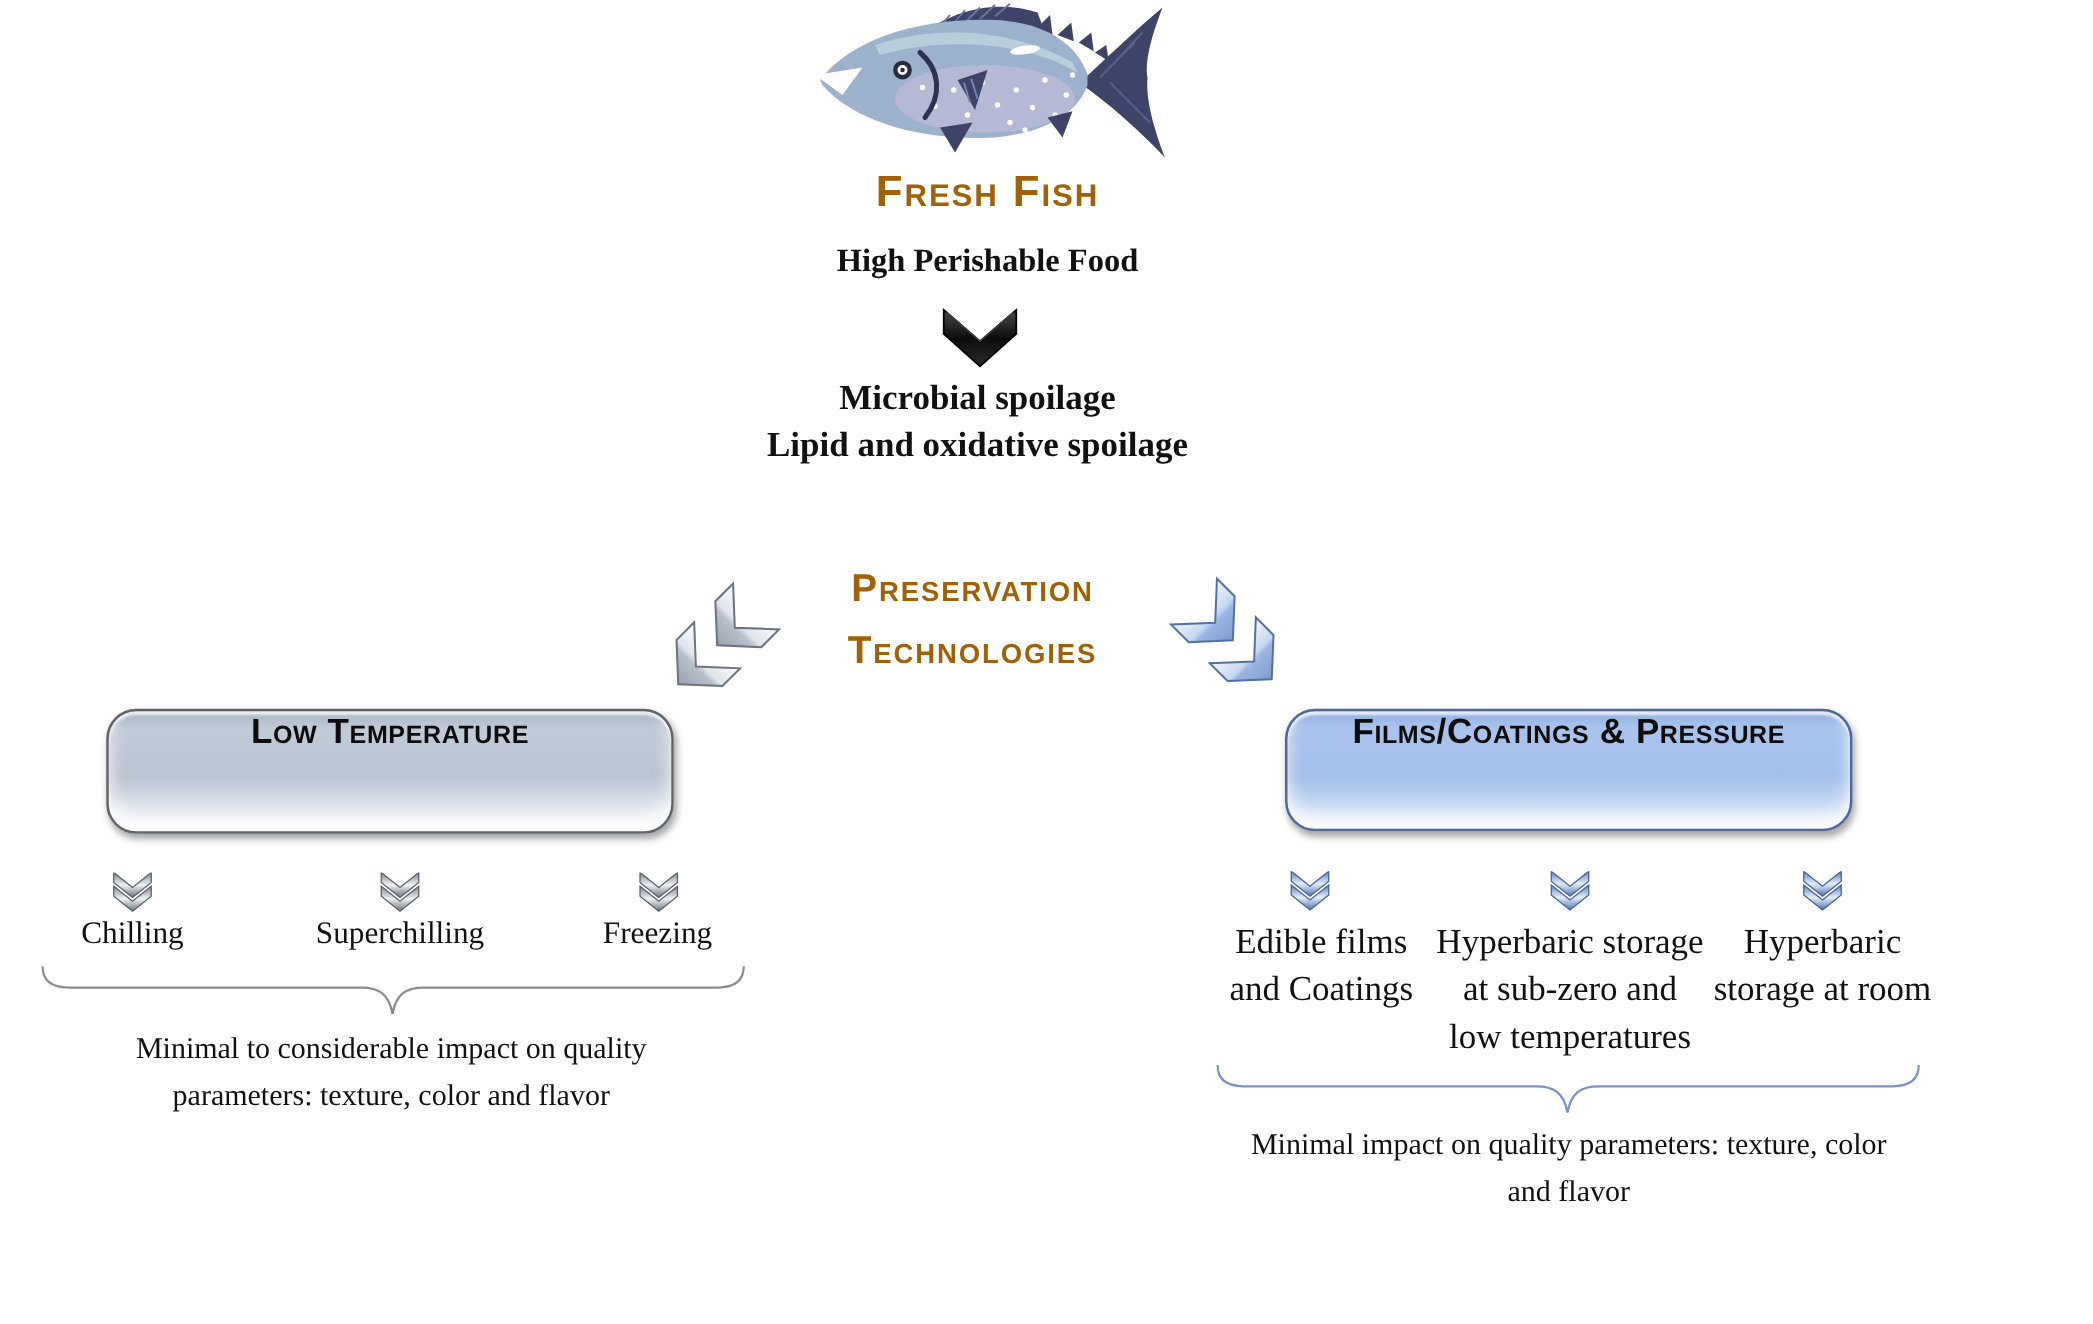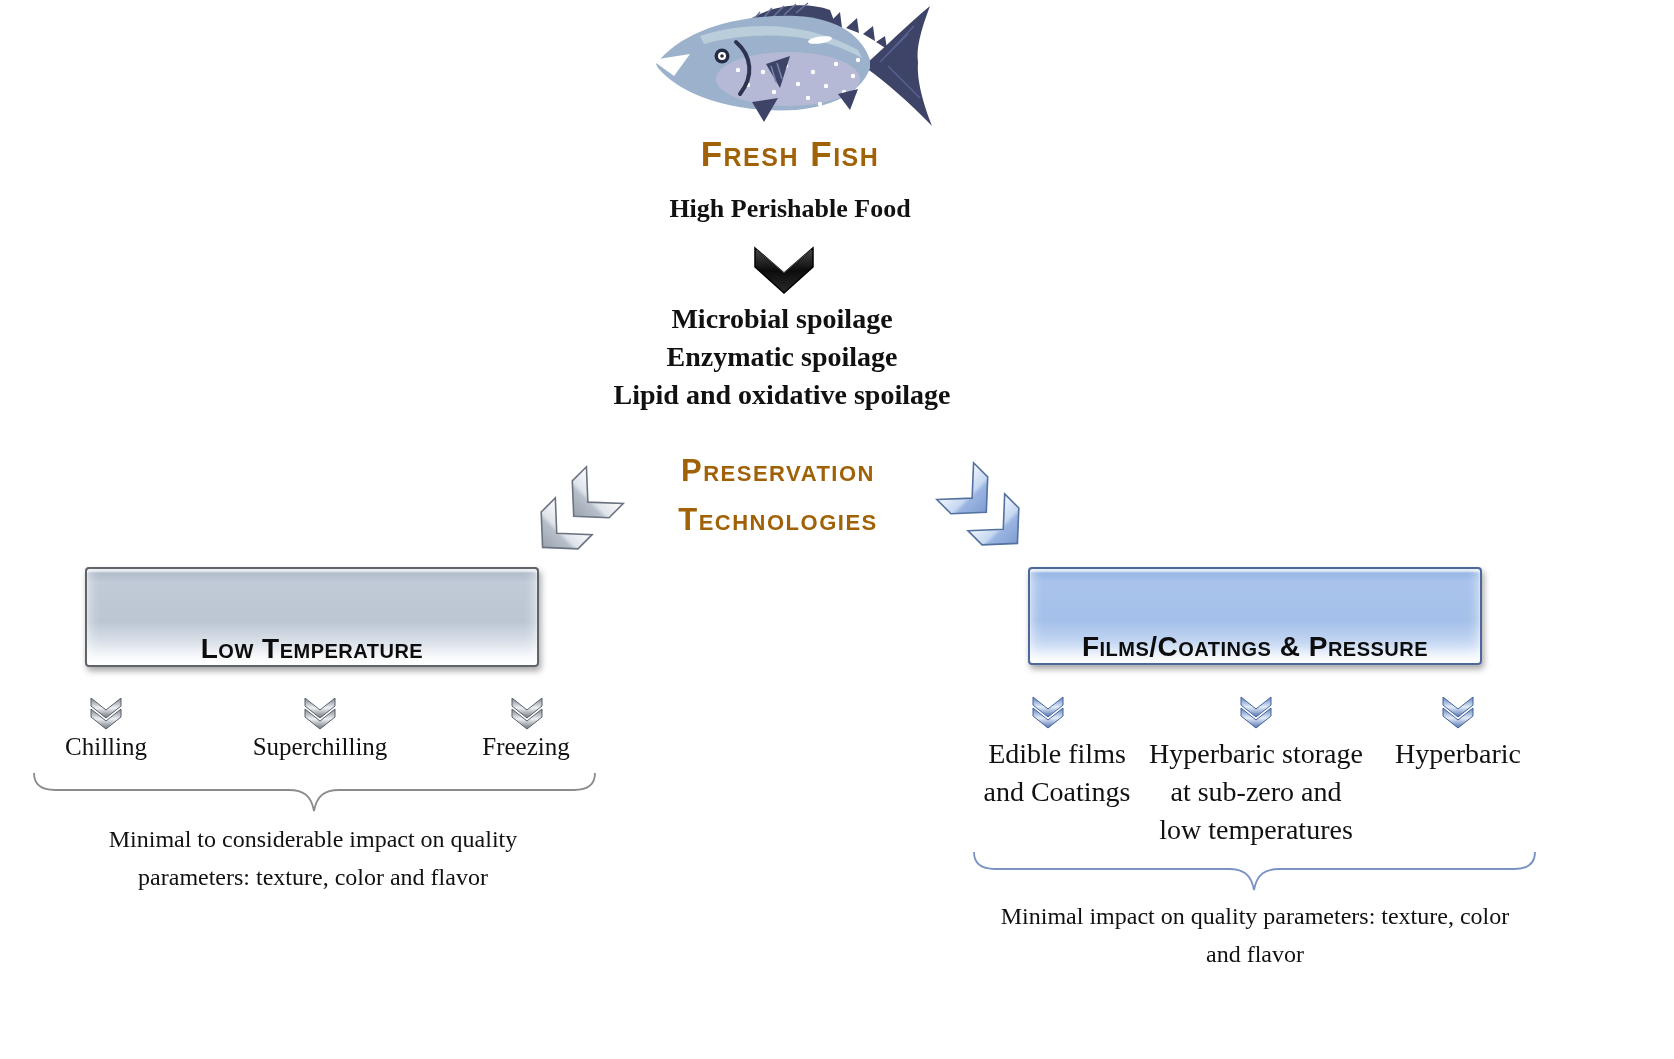--- a/index.html
+++ b/index.html
@@ -14,21 +14,21 @@
     font-variant:small-caps;font-weight:700;color:#a16207;
   }
   .title-main{left:590px;top:134px;width:400px;font-size:35px;letter-spacing:1.5px;}
   .subtitle{left:590px;top:194px;width:400px;font-size:26px;font-weight:700;}
   .black-arrow{left:752px;top:246px;}
   .spoilage{left:532px;top:300px;width:500px;font-size:28px;font-weight:700;line-height:38px;}
   .preservation{left:578px;top:446px;width:400px;font-size:31px;line-height:49px;letter-spacing:1.5px;}
   .big-arrow-left{left:520px;top:464px;}
   .big-arrow-right{left:934px;top:460px;}
   .box{
-    position:absolute;border-radius:4px;display:flex;align-items:flex-end;justify-content:center;
+    position:absolute;border-radius:24px;display:flex;align-items:flex-start;justify-content:center;
     box-shadow:inset 0 3px 2px rgba(255,255,255,.75), inset 0 -10px 14px rgba(255,255,255,.85), 2px 4px 6px rgba(60,60,60,.45);
   }
   .box-left{
     left:85px;top:567px;width:450px;height:96px;
     background:linear-gradient(180deg,#a9b4c4 0%,#c1cad7 14%,#bcc6d3 55%,#e2e8ef 82%,#fbfcfe 100%);
     border:2px solid #5f646b;
   }
   .box-right{
     left:1028px;top:567px;width:450px;height:94px;
     background:linear-gradient(180deg,#8fb0e2 0%,#a9c3ec 14%,#a4bfe9 55%,#cadbf4 82%,#ecf2fc 100%);
@@ -111,21 +111,20 @@
             <stop offset="1" stop-color="#2a2a2a"></stop>
         </linearGradient>
       </defs>
       <polygon points="3,2 32,27 61,2 61,21 32,47 3,21" fill="url(#gBlack)" stroke="#000" stroke-width="1.5"></polygon>
       <polyline points="5,4 32,27 59,4" fill="none" stroke="#777" stroke-width="1" opacity=".6"></polyline>
     </svg>
   </div>
 
   <div class="abs center spoilage">
     <div>Microbial spoilage</div>
-    <div>Enzymatic spoilage</div>
     <div>Lipid and oxidative spoilage</div>
   </div>
 
   <div class="abs center heading preservation">
     <div>Preservation</div>
     <div>Technologies</div>
   </div>
 
   <div class="abs big-arrow-left">
     <svg width="106" height="106" viewBox="0 0 106 106">
@@ -268,20 +267,21 @@
     <div>Edible films</div>
     <div>and Coatings</div>
   </div>
   <div class="abs center rmethod" style="left:1145px;top:735px;width:222px;">
     <div>Hyperbaric storage</div>
     <div>at sub-zero and</div>
     <div>low temperatures</div>
   </div>
   <div class="abs center rmethod" style="left:1358px;top:735px;width:200px;">
     <div>Hyperbaric</div>
+    <div>storage at room</div>
   </div>
 
   <div class="abs" style="left:973px;top:849px;">
     <svg width="564" height="46" viewBox="0 0 564 46">
       <path d="M1,3 C1,14 8,20 22,20 L256,20 C270,20 278,25 281,41 C284,25 292,20 306,20 L541,20 C555,20 562,14 562,3" fill="none" stroke="#7a93c2" stroke-width="1.8"></path>
     </svg>
   </div>
 
   <div class="abs center caption" style="left:975px;top:897px;width:560px;">
     <div>Minimal impact on quality parameters: texture, color</div>

